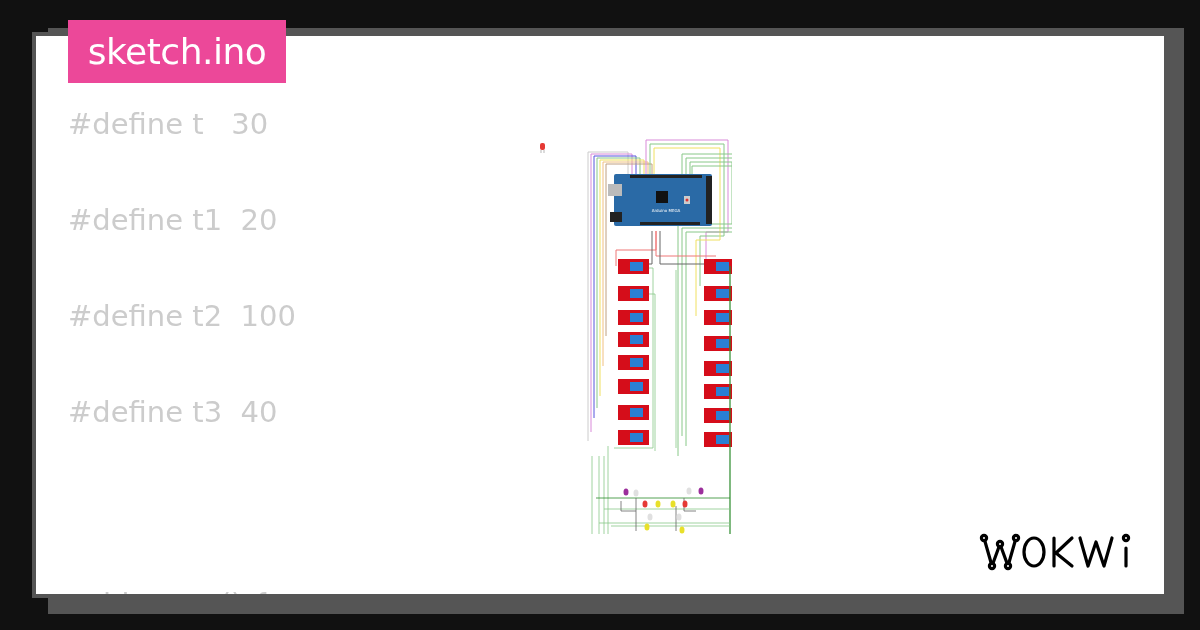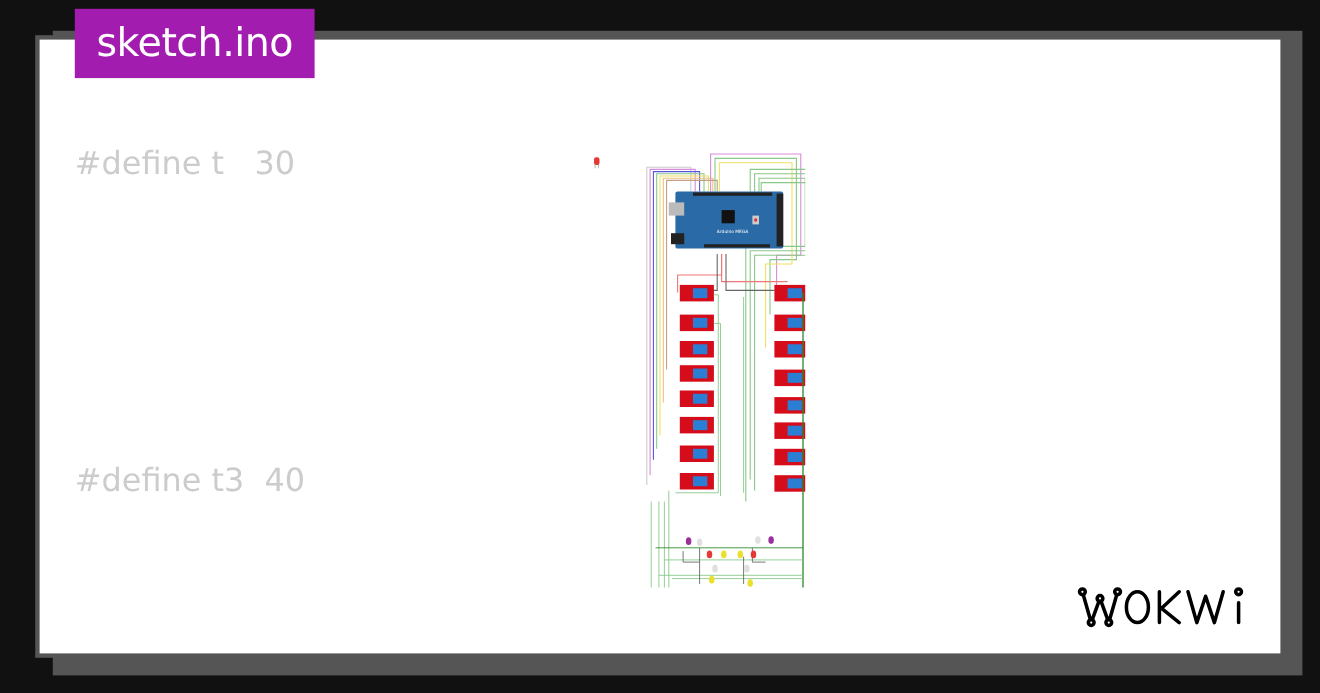--- a/index.html
+++ b/index.html
@@ -1,34 +1,36 @@
 <!DOCTYPE html>
 <html><head>
 <meta charset="utf-8">
 <style>
   html, body { margin:0; padding:0; }
   body { width:1200px; height:630px; background:#111111; position:relative; overflow:hidden; font-family:"DejaVu Sans", sans-serif; }
   .shadow { position:absolute; left:48px; top:28px; width:1136px; height:586px; background:#555555; }
   .card { position:absolute; left:32px; top:32px; width:1136px; height:566px; background:#555555; }
   .card-inner { position:absolute; left:4px; top:4px; width:1128px; height:558px; background:#ffffff; overflow:hidden; }
-  .title-tab { position:absolute; left:68px; top:8px; width:218px; height:63px; background:#a21caf; color:#ffffff; font-family:"DejaVu Sans", sans-serif; font-size:36px; line-height:63px; text-align:center; letter-spacing:-0.5px; }
+  .title-tab { position:absolute; left:68px; top:20px; width:218px; height:63px; background:#ec4899; color:#ffffff; font-family:"DejaVu Sans", sans-serif; font-size:36px; line-height:63px; text-align:center; letter-spacing:-0.5px; }
   .code { position:absolute; left:32px; top:68px; color:#cccccc; font-family:"DejaVu Sans", sans-serif; font-size:29px; white-space:pre; }
-  .code-line { position:absolute; left:0; height:40px; line-height:40px;margin-top:24px; }
+  .code-line { position:absolute; left:0; height:40px; line-height:40px; }
   .diagram { position:absolute; left:466px; top:68px; width:230px; height:430px; }
   .logo { position:absolute; left:978px; top:528px; width:170px; height:48px; }
 </style>
 </head>
 <body>
 
 <div class="shadow"></div>
 <div class="card">
   <div class="card-inner">
 
     <div class="code">
       <div class="code-line" style="top:0px">#define t   30</div>
+      <div class="code-line" style="top:96px">#define t1  20</div>
+      <div class="code-line" style="top:192px">#define t2  100</div>
       <div class="code-line" style="top:288px">#define t3  40</div>
       <div class="code-line" style="top:480px">void setup() {</div>
     </div>
 
     <svg class="diagram" viewBox="466 68 230 430" width="230" height="430">
 
       <g>
         <rect x="504" y="107" width="5" height="7" rx="2" fill="#e53935"></rect>
         <line x1="505" y1="114" x2="505" y2="117" stroke="#999" stroke-width="0.7"></line>
         <line x1="508" y1="114" x2="508" y2="117" stroke="#999" stroke-width="0.7"></line>

